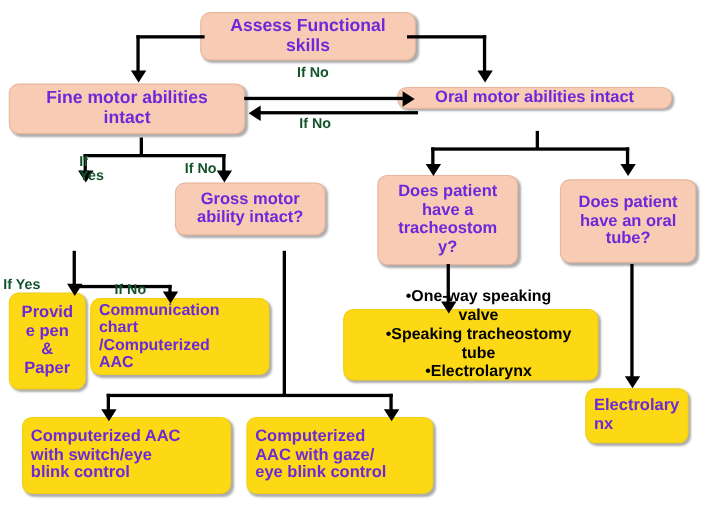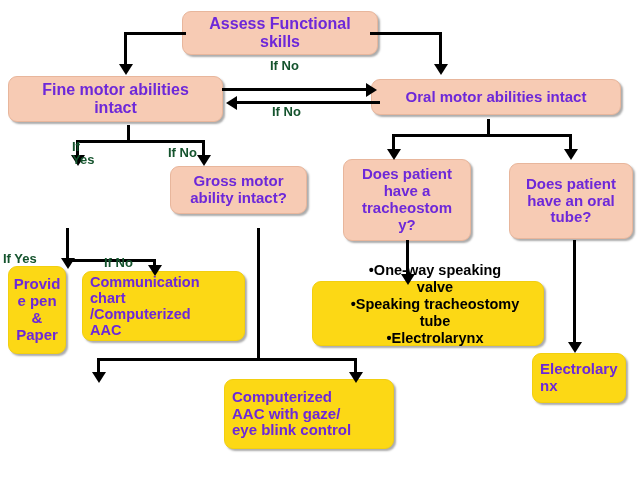--- a/index.html
+++ b/index.html
@@ -153,64 +153,69 @@
   <div class="node peach" style="left:182px; top:11px; width:196px; height:44px; font-size:16px;">
     <span class="txt">Assess Functional
 skills</span>
   </div>
 
   <div class="node peach" style="left:8px; top:76px; width:215px; height:46px; font-size:16px;">
     <span class="txt">Fine motor abilities
 intact</span>
   </div>
 
-  <div class="node peach" style="left:371px; top:79px; width:250px; height:36px; font-size:15px;">
+  <div class="node peach" style="left:361px; top:79px; width:250px; height:20px; font-size:15px;">
     <span class="txt">Oral motor abilities intact</span>
   </div>
 
 
-  <div class="node peach" style="left:170px; top:166px; width:137px; height:48px; font-size:15px;">
+  <div class="node peach" style="left:159px; top:166px; width:137px; height:48px; font-size:15px;">
     <span class="txt">Gross motor
 ability intact?</span>
   </div>
 
   <div class="node peach" style="left:343px; top:159px; width:128px; height:82px; font-size:15px;">
     <span class="txt">Does patient
 have a
 tracheostom
 y?</span>
   </div>
 
   <div class="node peach" style="left:509px; top:163px; width:124px; height:76px; font-size:15px;">
     <span class="txt">Does patient
 have an oral
 tube?</span>
   </div>
 
-  <div class="node yellow" style="left:8px; top:266px; width:58px; height:88px; font-size:15px;">
+  <div class="node yellow" style="left:8px; top:266px; width:70px; height:88px; font-size:15px;">
     <span class="txt">Provid
 e pen
 &amp;
 Paper</span>
   </div>
 
   <div class="node yellow left-align" style="left:82px; top:271px; width:163px; height:70px; font-size:14.5px;">
     <span class="txt">Communication
 chart
 /Computerized
 AAC</span>
   </div>
 
   <div class="node yellow" style="left:312px; top:281px; width:232px; height:65px; font-size:14.5px;"></div>
   <div class="overflow-text" style="left:316px; top:262px; width:238px; font-size:14.5px;text-align:center;">•One-way speaking
 valve
 •Speaking tracheostomy
 tube
 •Electrolarynx</div>
 
+  <div class="node yellow left-align" style="left:20px; top:379px; width:190px; height:70px; font-size:15px;">
+    <span class="txt">Computerized AAC
+with switch/eye
+blink control</span>
+  </div>
 
   <div class="node yellow left-align" style="left:224px; top:379px; width:170px; height:70px; font-size:15px;">
     <span class="txt">Computerized
 AAC with gaze/
 eye blink control</span>
   </div>
 
   <div class="node yellow left-align" style="left:532px; top:353px; width:94px; height:50px; font-size:15px;">
     <span class="txt">Electrolary
 nx</span>

